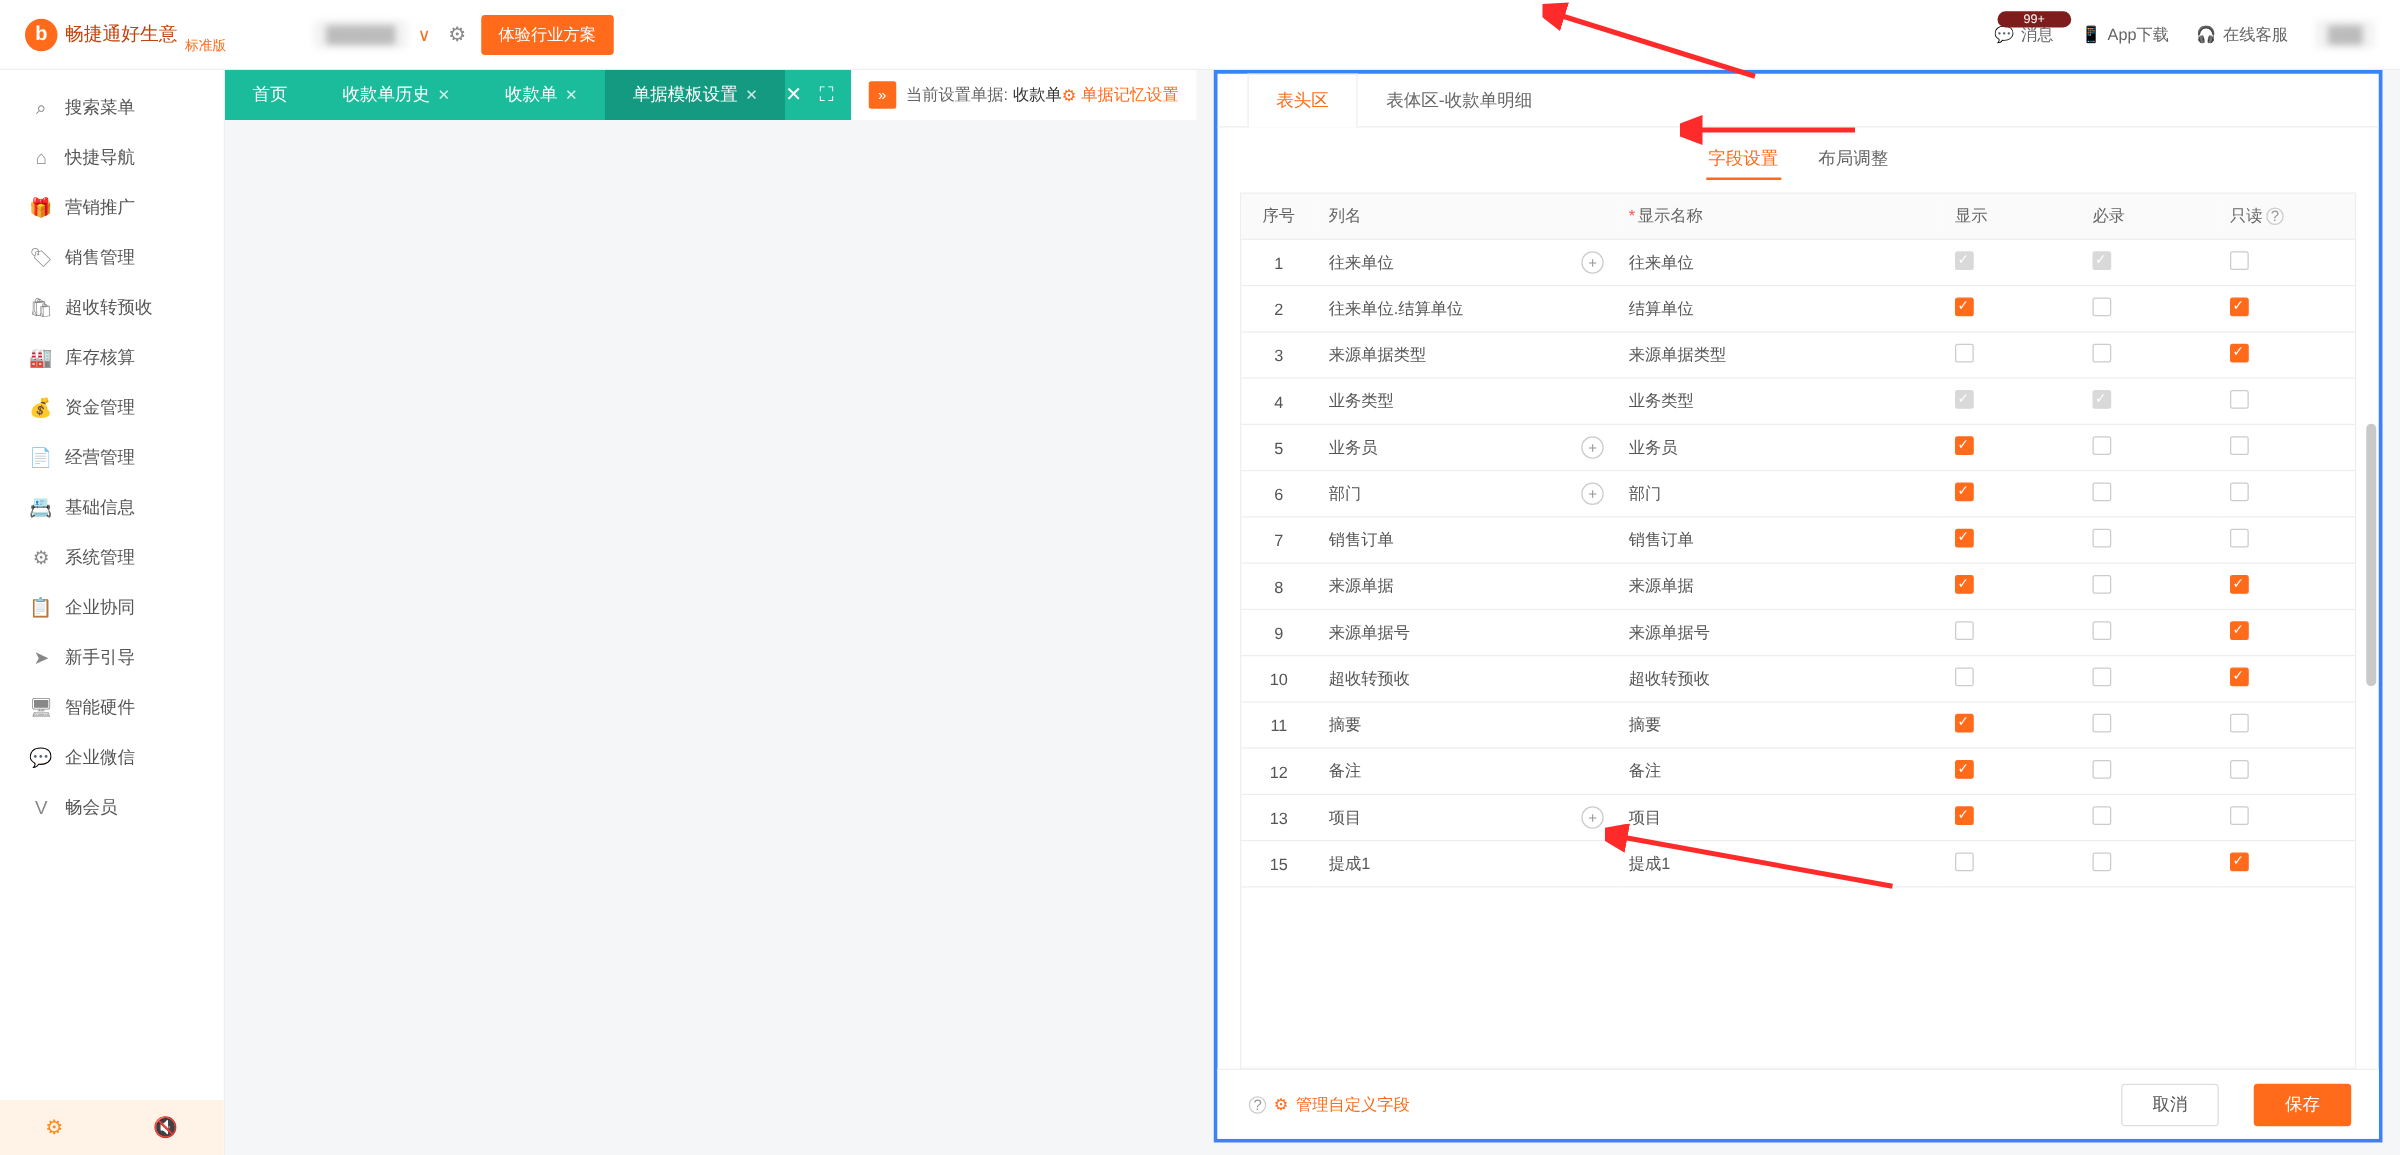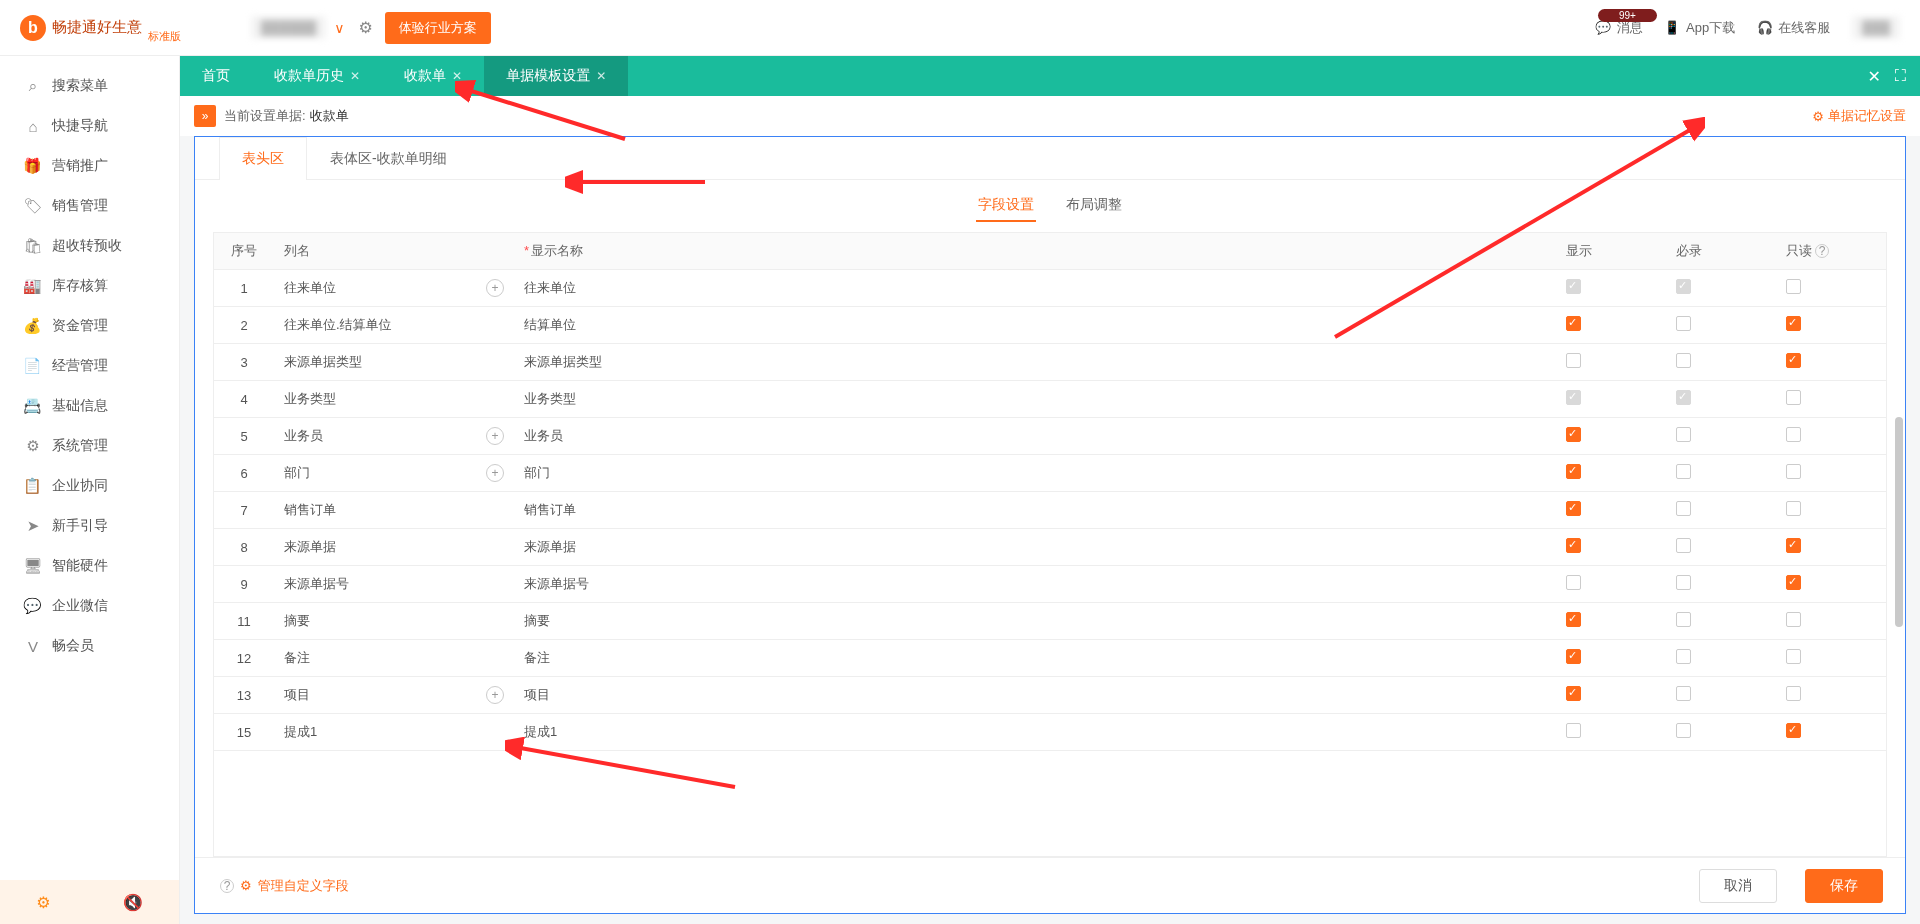--- a/index.html
+++ b/index.html
@@ -16,32 +16,32 @@
 .gear-btn{margin-left:14px;color:#888;font-size:16px}
 .orange-btn{margin-left:12px;background:#ff6b1a;color:#fff;border:none;padding:7px 14px;border-radius:3px;font-size:13px;cursor:pointer}
 .top-right{margin-left:auto;display:flex;align-items:center;gap:22px;color:#666}
 .tr-item{display:flex;align-items:center;gap:5px;position:relative}
 .badge{position:absolute;top:-10px;right:-14px;background:#7f1d1d;color:#fff;font-size:10px;padding:1px 21px;border-radius:9px}
 .main{flex:1;display:flex;min-height:0}
 .sidebar{width:180px;background:#fff;border-right:1px solid #eee;display:flex;flex-direction:column;padding-top:10px}
 .sb-item{display:flex;align-items:center;gap:10px;padding:11px 24px;color:#555;cursor:pointer;font-size:14px}
 .sb-icon{width:18px;height:18px;display:flex;align-items:center;justify-content:center;color:#888;font-size:15px}
 .sb-footer{margin-top:auto;height:44px;background:#fff3e8;display:flex;align-items:center;justify-content:space-around;color:#ff8c1a;font-size:16px}
-.content{flex:1;display:flex;flex-direction:column;min-width:0;background:#f5f6f7}
+.content{flex:1;display:flex;flex-direction:row;min-width:0;background:#f5f6f7}
 .tabbar{height:40px;background:#1abc9c;display:flex;align-items:stretch;color:#fff}
 .tab{padding:0 22px;display:flex;align-items:center;gap:6px;font-size:14px;cursor:pointer}
 .tab.active{background:#149a80}
 .tab-close{font-size:12px;opacity:.8}
 .tabbar-right{margin-left:auto;display:flex;align-items:center;gap:14px;padding-right:14px;font-size:16px}
 .crumb{height:40px;display:flex;align-items:center;padding:0 14px;background:#fff}
 .crumb-toggle{width:22px;height:22px;background:#ff6b1a;color:#fff;display:flex;align-items:center;justify-content:center;border-radius:2px;font-size:12px;margin-right:8px}
 .crumb-label{color:#666}
 .crumb-val{color:#333;margin-left:4px}
 .crumb-right{margin-left:auto;color:#ff6b1a;display:flex;align-items:center;gap:4px;cursor:pointer}
-.panel{flex:1;margin:0 14px 10px;background:#fff;border:1px solid #3b82f6;display:flex;flex-direction:column;min-height:0;position:relative}
+.panel{flex:1;margin:0 14px 10px;background:#fff;border:3px solid #3b82f6;display:flex;flex-direction:column;min-height:0;position:relative}
 .panel-tabs{display:flex;border-bottom:1px solid #eee;padding-left:24px}
 .ptab{padding:12px 22px;color:#666;font-size:14px;cursor:pointer;border:1px solid transparent;border-bottom:none;margin-bottom:-1px}
 .ptab.active{color:#ff6b1a;border-color:#eee;background:#fff;border-top:1px solid #eee}
 .sub-tabs{display:flex;justify-content:center;gap:28px;padding:10px 0}
 .stab{padding:6px 2px;color:#666;cursor:pointer;font-size:14px}
 .stab.active{color:#ff6b1a;border-bottom:2px solid #ff6b1a}
 .grid{flex:1;overflow:auto;margin:0 18px;border:1px solid #eee}
 table{width:100%;border-collapse:collapse;table-layout:fixed}
 th,td{border-bottom:1px solid #eee;padding:9px 10px;font-size:13px;text-align:left;color:#555}
 th{background:#fafafa;color:#666;font-weight:normal}
@@ -296,20 +296,28 @@
                 </tr>
                 <tr>
     <td class="col-idx">9</td>
     <td class="col-name">来源单据号</td>
     <td>来源单据号</td>
     <td class="col-chk"><span class="chk"></span></td>
     <td class="col-chk"><span class="chk"></span></td>
     <td class="col-chk"><span class="chk on"></span></td>
                 </tr>
                 <tr>
+    <td class="col-idx">10</td>
+    <td class="col-name">超收转预收</td>
+    <td>超收转预收</td>
+    <td class="col-chk"><span class="chk"></span></td>
+    <td class="col-chk"><span class="chk"></span></td>
+    <td class="col-chk"><span class="chk on"></span></td>
+                </tr>
+                <tr>
     <td class="col-idx">11</td>
     <td class="col-name">摘要</td>
     <td>摘要</td>
     <td class="col-chk"><span class="chk on"></span></td>
     <td class="col-chk"><span class="chk"></span></td>
     <td class="col-chk"><span class="chk"></span></td>
                 </tr>
                 <tr>
     <td class="col-idx">12</td>
     <td class="col-name">备注</td>

